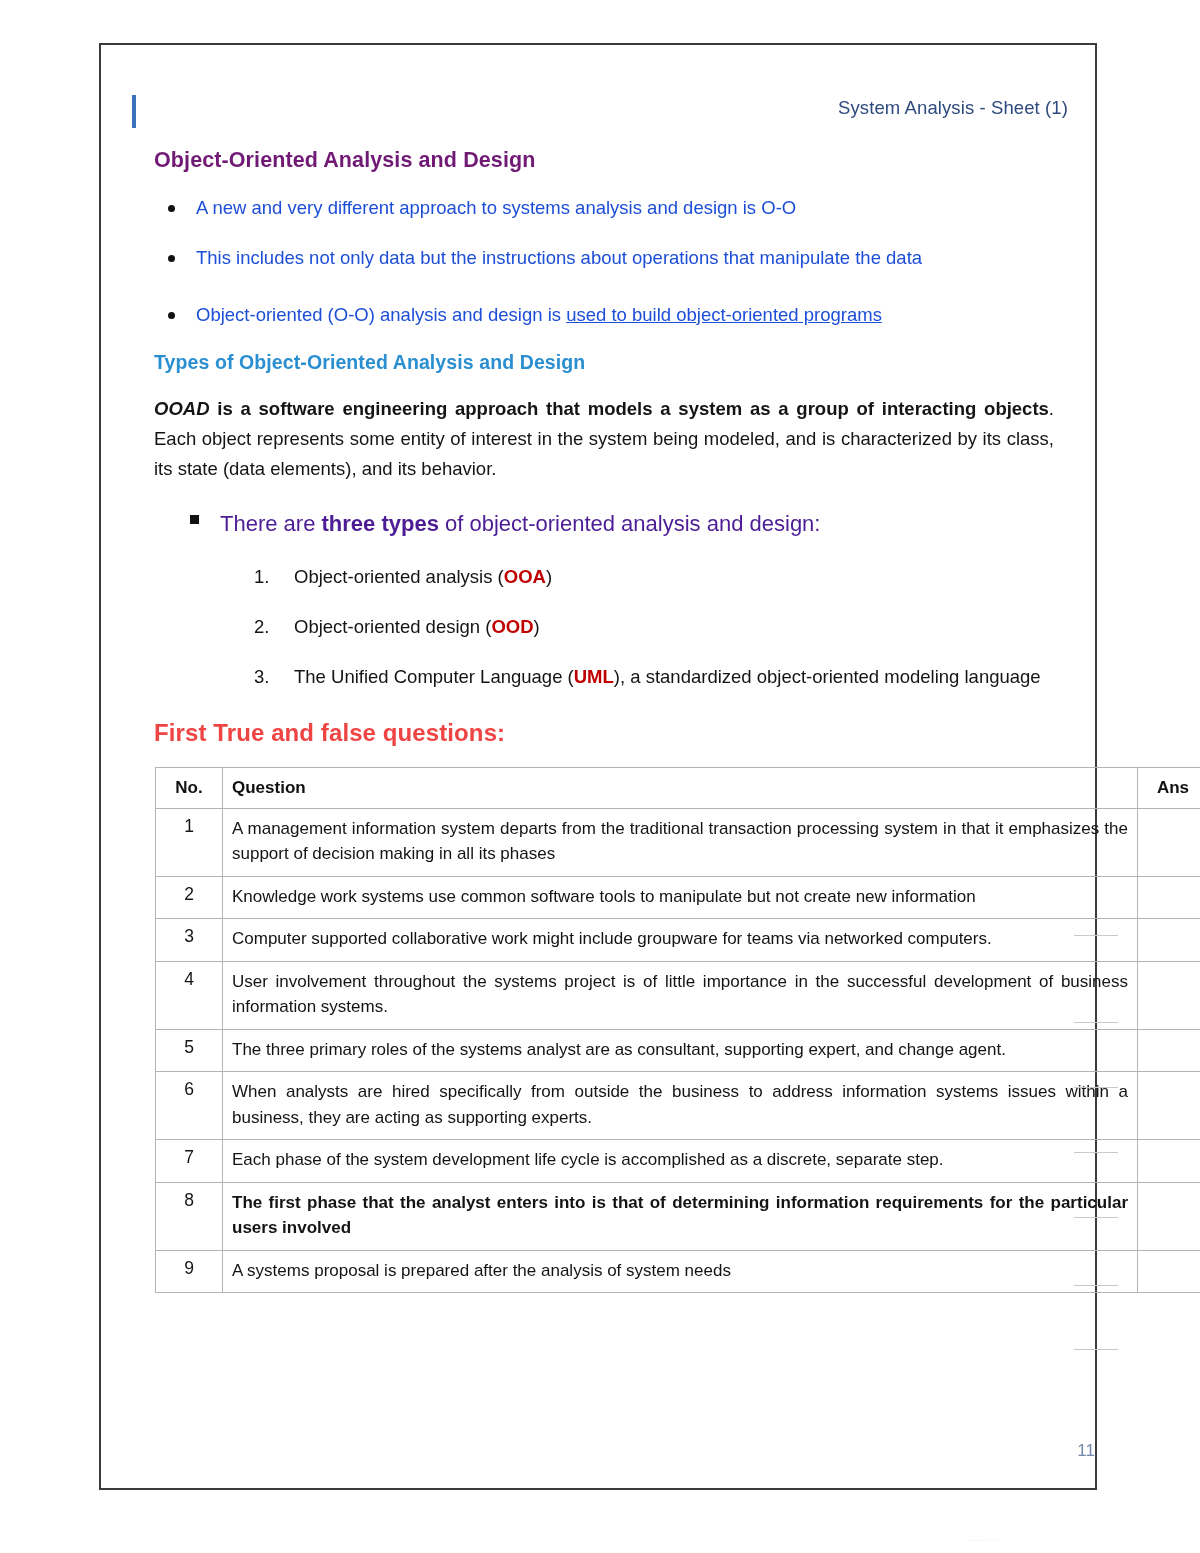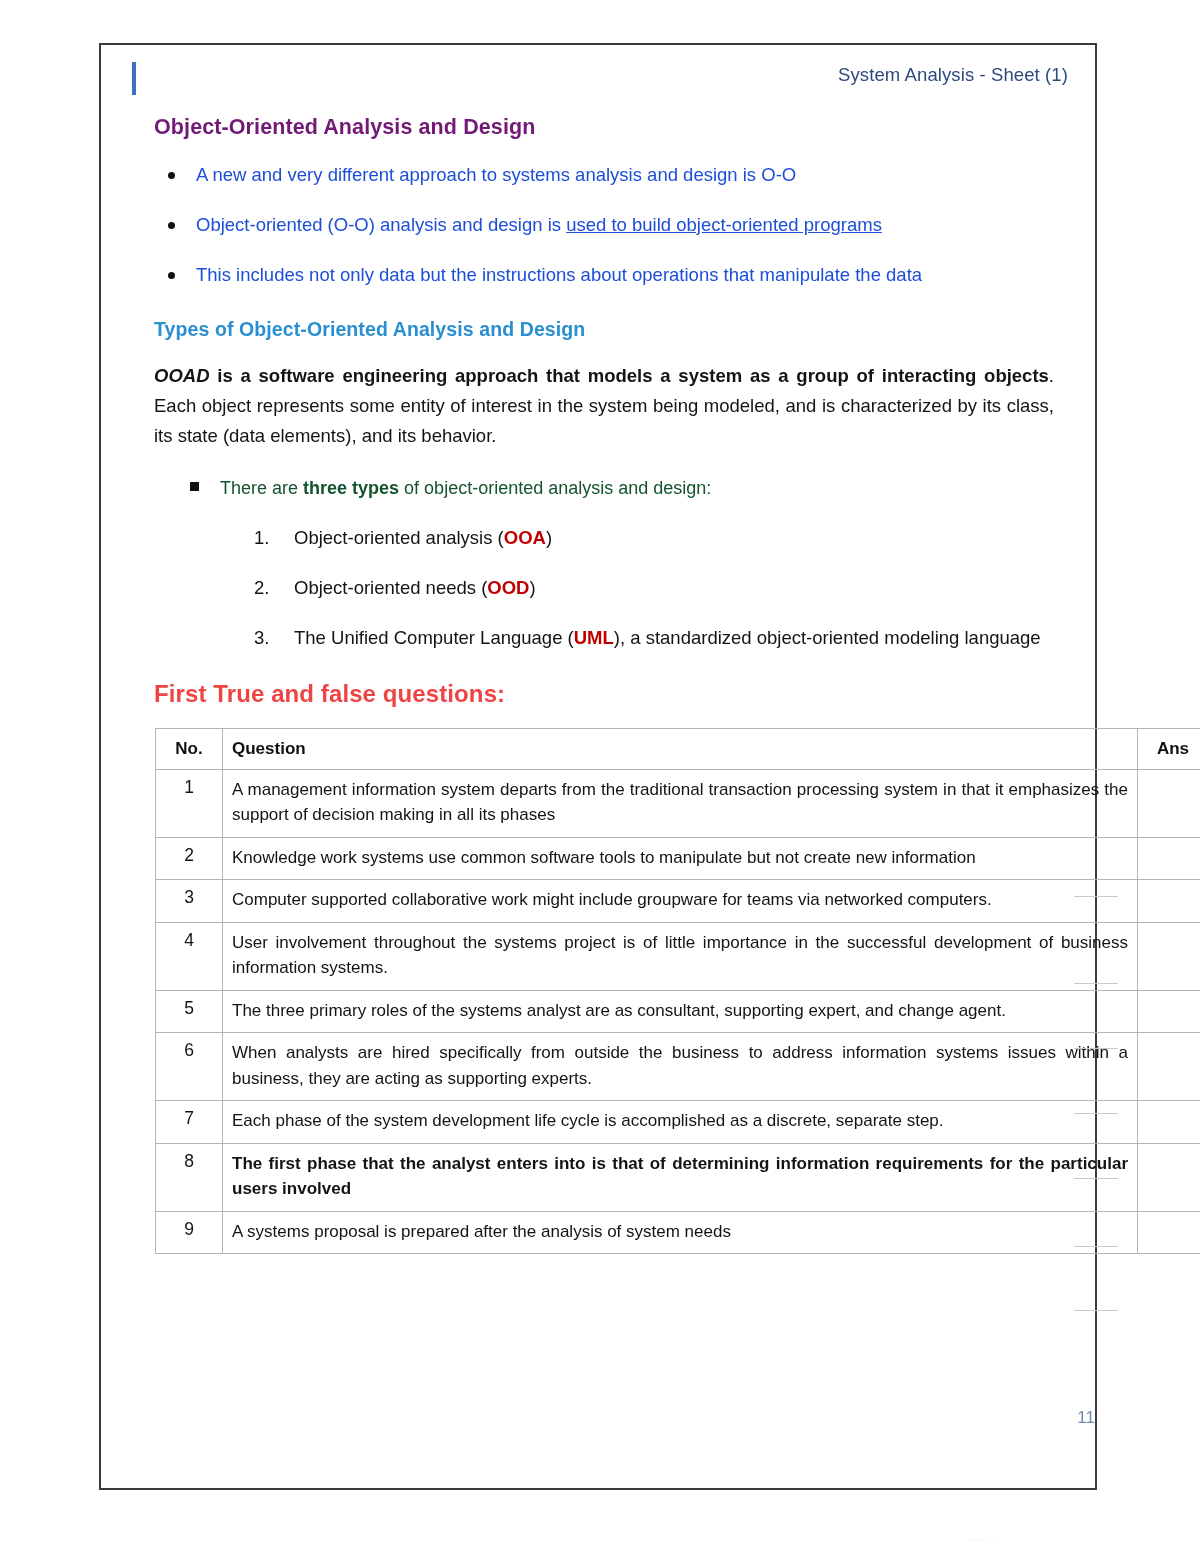--- a/index.html
+++ b/index.html
@@ -27,20 +27,21 @@
     border: 2px solid #3a3a3a;
     background: #ffffff;
   }
 
   .page-inner {
     position: relative;
     width: 100%;
     height: 100%;
     box-sizing: border-box;
     padding: 4px;
+    margin-top: 33px;
   }
 
   
   .doc-header {
     position: absolute;
     top: 19px;
     left: 0;
     right: 27px;
     text-align: right;
     font-size: 18.5px;
@@ -125,23 +126,23 @@
     color: #141414;
     text-align: justify;
   }
   p.body-para b { font-weight: bold; }
   p.body-para i.bi { font-weight: bold; }
 
   
   .sq-item {
     position: relative;
     padding-left: 40px;
-    font-size: 18px;
+    font-size: 22px;
     line-height: 1.45;
-    color: #14532d;
+    color: #4c1d95;
     margin-left: 26px;
   }
   .sq-item::before {
     content: "";
     position: absolute;
     left: 10px;
     top: 7px;
     width: 9px;
     height: 9px;
     background: #111;
@@ -266,44 +267,44 @@
     </div>
 
     <div class="content">
 
       <h1 class="sec-title" style="margin-bottom:22px;">Object-Oriented Analysis and Design</h1>
 
       <ul class="dot-list">
         <li>
           <span>A new and very different approach to systems analysis and design is O-O</span>
         </li>
+        <li style="margin-bottom:30px;">
+          <span>This includes not only data but the instructions about operations that manipulate the data</span>
+        </li>
         <li>
           <span>Object-oriented (O-O) analysis and design is </span><span class="u-line">used to build object-oriented programs</span>
-        </li>
-        <li style="margin-bottom:30px;">
-          <span>This includes not only data but the instructions about operations that manipulate the data</span>
         </li>
       </ul>
 
       <h2 class="sub-title" style="margin-bottom:20px;">Types of Object-Oriented Analysis and Design</h2>
 
       <p class="body-para">
         <i class="bi">OOAD</i><b> is a software engineering approach that models a system as a group of interacting objects</b><span>. Each object represents some entity of interest in the system being modeled, and is characterized by its class, its state (data elements), and its behavior.</span>
       </p>
 
       <div class="sq-item" style="margin-top:24px;">
         <span>There are </span><b>three types</b><span> of object-oriented analysis and design:</span>
       </div>
 
       <ol class="num-list" style="margin-top:24px;">
         <li>
           <span class="num">1.</span><span>Object-oriented analysis (</span><span class="red-tag">OOA</span><span>)</span>
         </li>
         <li>
-          <span class="num">2.</span><span>Object-oriented needs (</span><span class="red-tag">OOD</span><span>)</span>
+          <span class="num">2.</span><span>Object-oriented design (</span><span class="red-tag">OOD</span><span>)</span>
         </li>
         <li style="margin-bottom:0;">
           <span class="num">3.</span><span>The Unified Computer Language (</span><span class="red-tag">UML</span><span>), a standardized object-oriented modeling language</span>
         </li>
       </ol>
 
       <h1 class="big-title" style="margin-top:28px; margin-bottom:20px;">First True and false questions:</h1>
 
       <div style="position:relative;">
         <table class="qtable">

